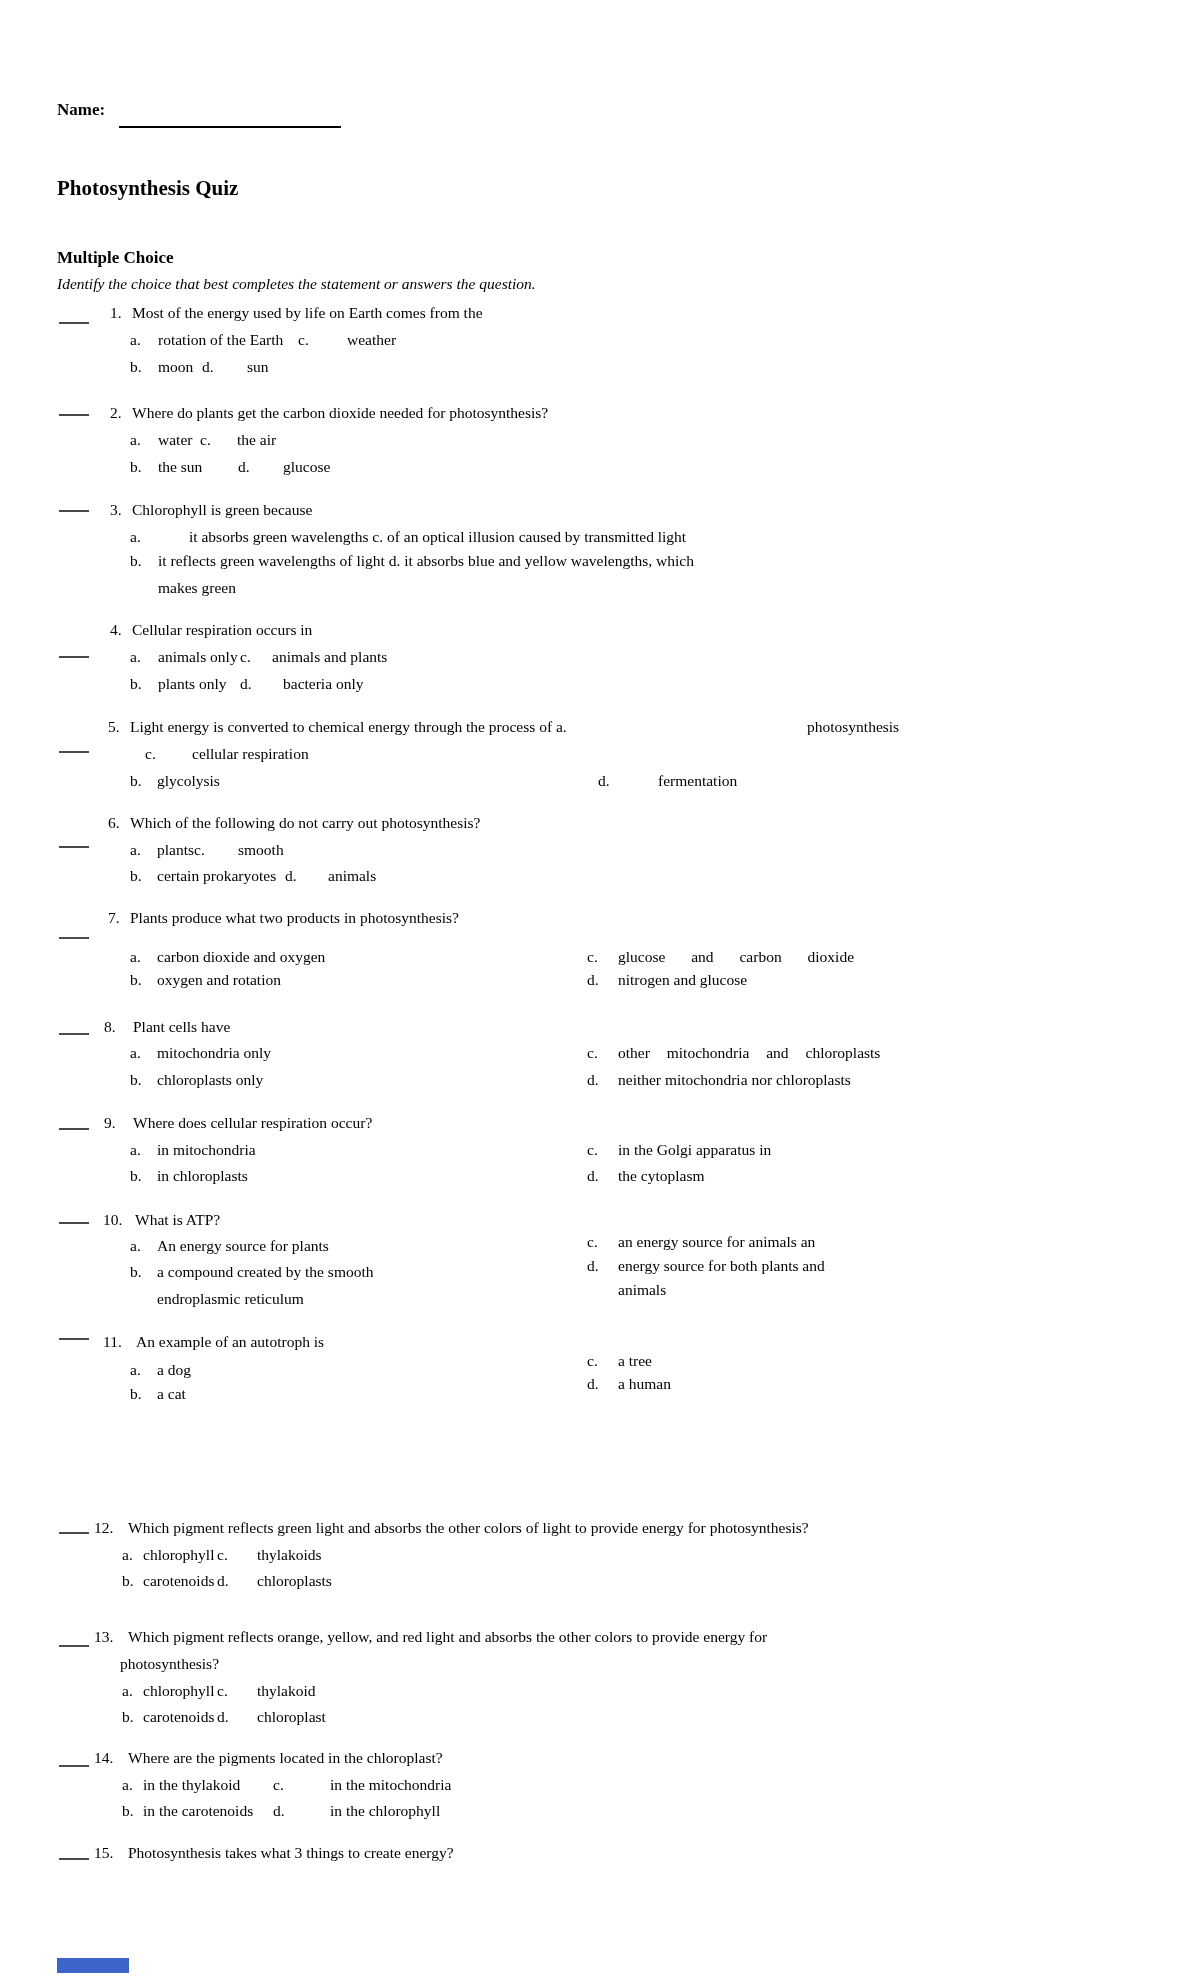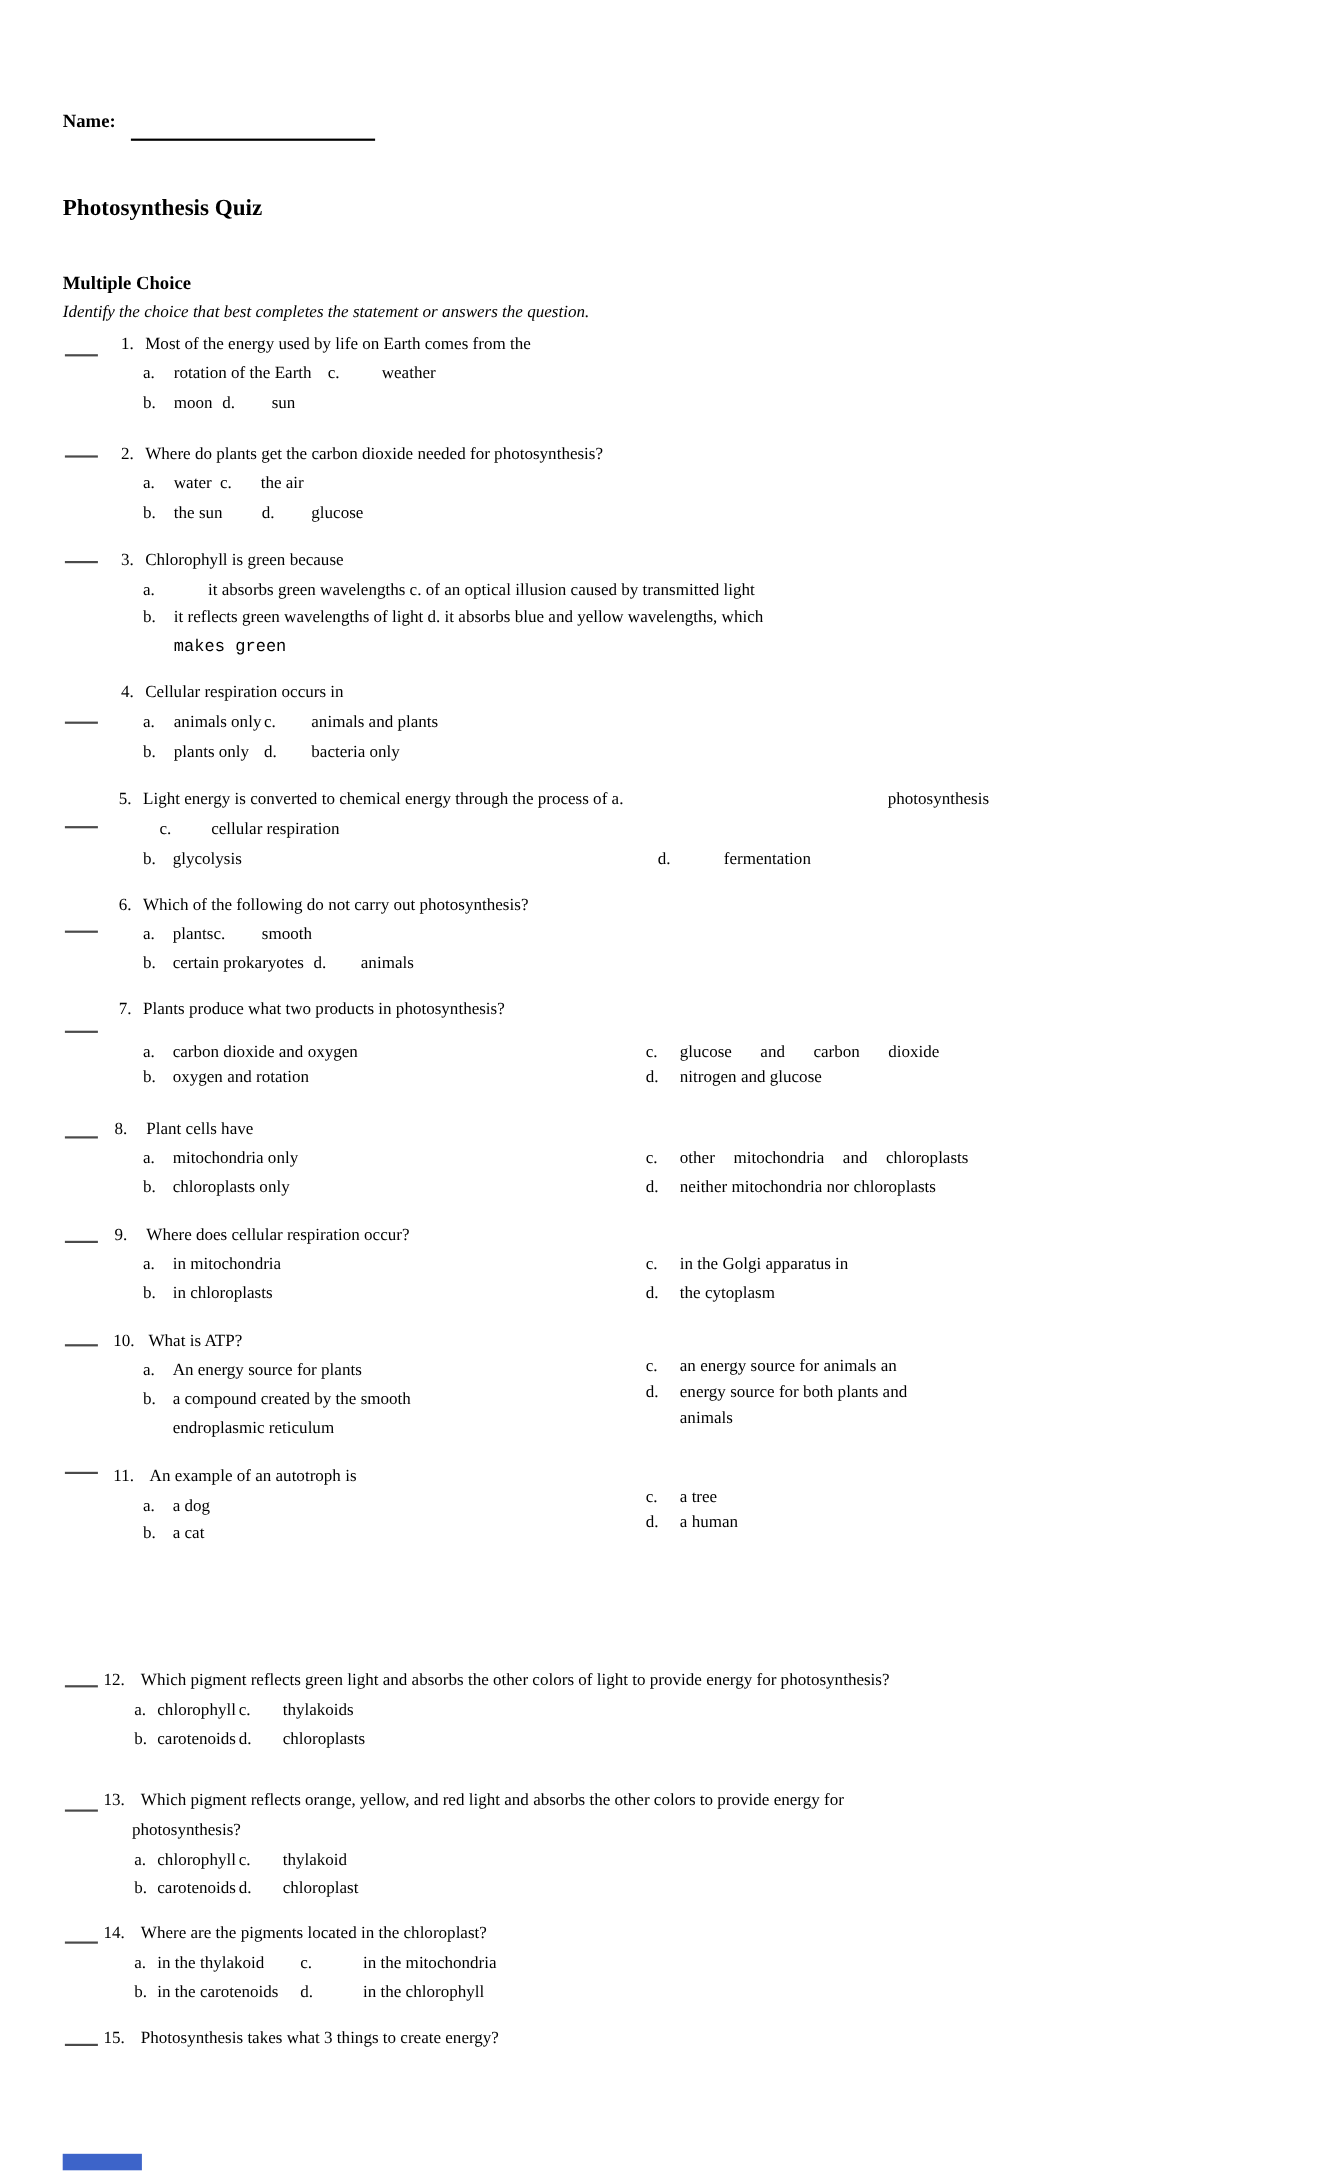--- a/index.html
+++ b/index.html
@@ -79,34 +79,34 @@
         </div>
         <div class="line" style="top: 527px;">
           <span class="cell" style="left: 130px;">a.</span>
           <span class="cell" style="left: 158px; margin-left: 31px;">it absorbs green wavelengths c. of an optical illusion caused by transmitted light</span>
         </div>
         <div class="line" style="top: 551px;">
           <span class="cell" style="left: 130px;">b.</span>
           <span class="cell" style="left: 158px;">it reflects green wavelengths of light d. it absorbs blue and yellow wavelengths, which</span>
         </div>
         <div class="line" style="top: 578px;">
-          <span class="cell" style="left: 158px; font-family: Liberation Mono, monospace;">makes green</span>
+          <span class="cell" style="left: 158px;">makes green</span>
         </div>
       </div>
       <div>
         <div class="marker" style="top: 656px;"></div>
         <div class="line" style="top: 620px;">
           <span class="cell" style="left: 110px;">4.</span>
           <span class="cell" style="left: 132px;">Cellular respiration occurs in</span>
         </div>
         <div class="line" style="top: 647px;">
           <span class="cell" style="left: 130px;">a.</span>
           <span class="cell" style="left: 158px;">animals only</span>
           <span class="cell" style="left: 240px;">c.</span>
-          <span class="cell" style="left: 283px;">animals and plants</span>
+          <span class="cell" style="left: 272px;">animals and plants</span>
         </div>
         <div class="line" style="top: 674px;">
           <span class="cell" style="left: 130px;">b.</span>
           <span class="cell" style="left: 158px;">plants only</span>
           <span class="cell" style="left: 240px;">d.</span>
           <span class="cell" style="left: 283px;">bacteria only</span>
         </div>
       </div>
       <div>
         <div class="marker" style="top: 751px;"></div>

